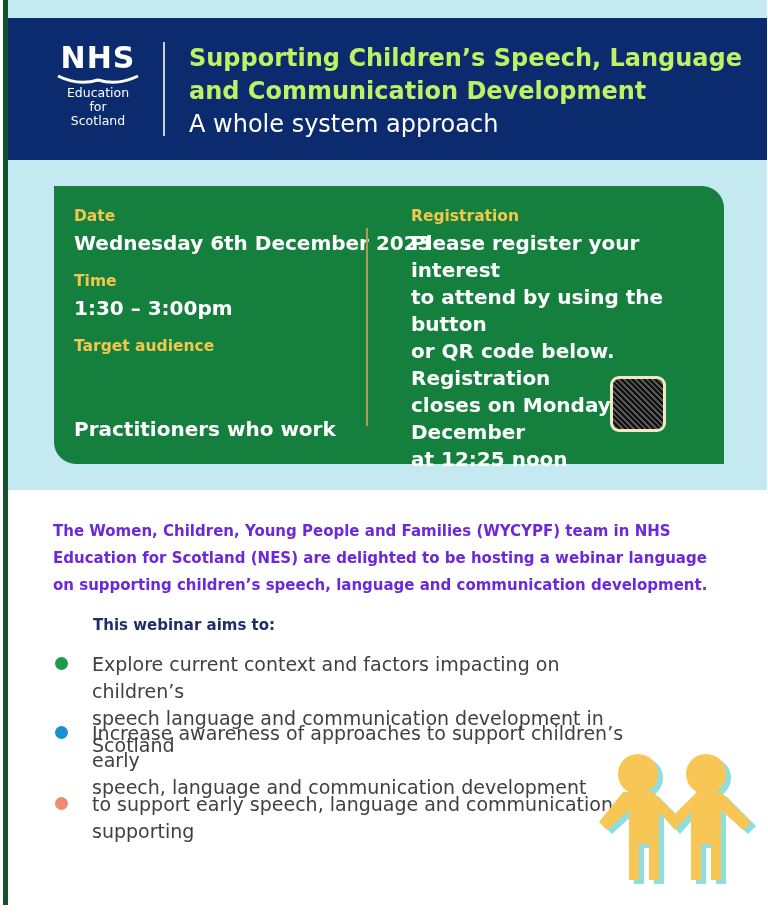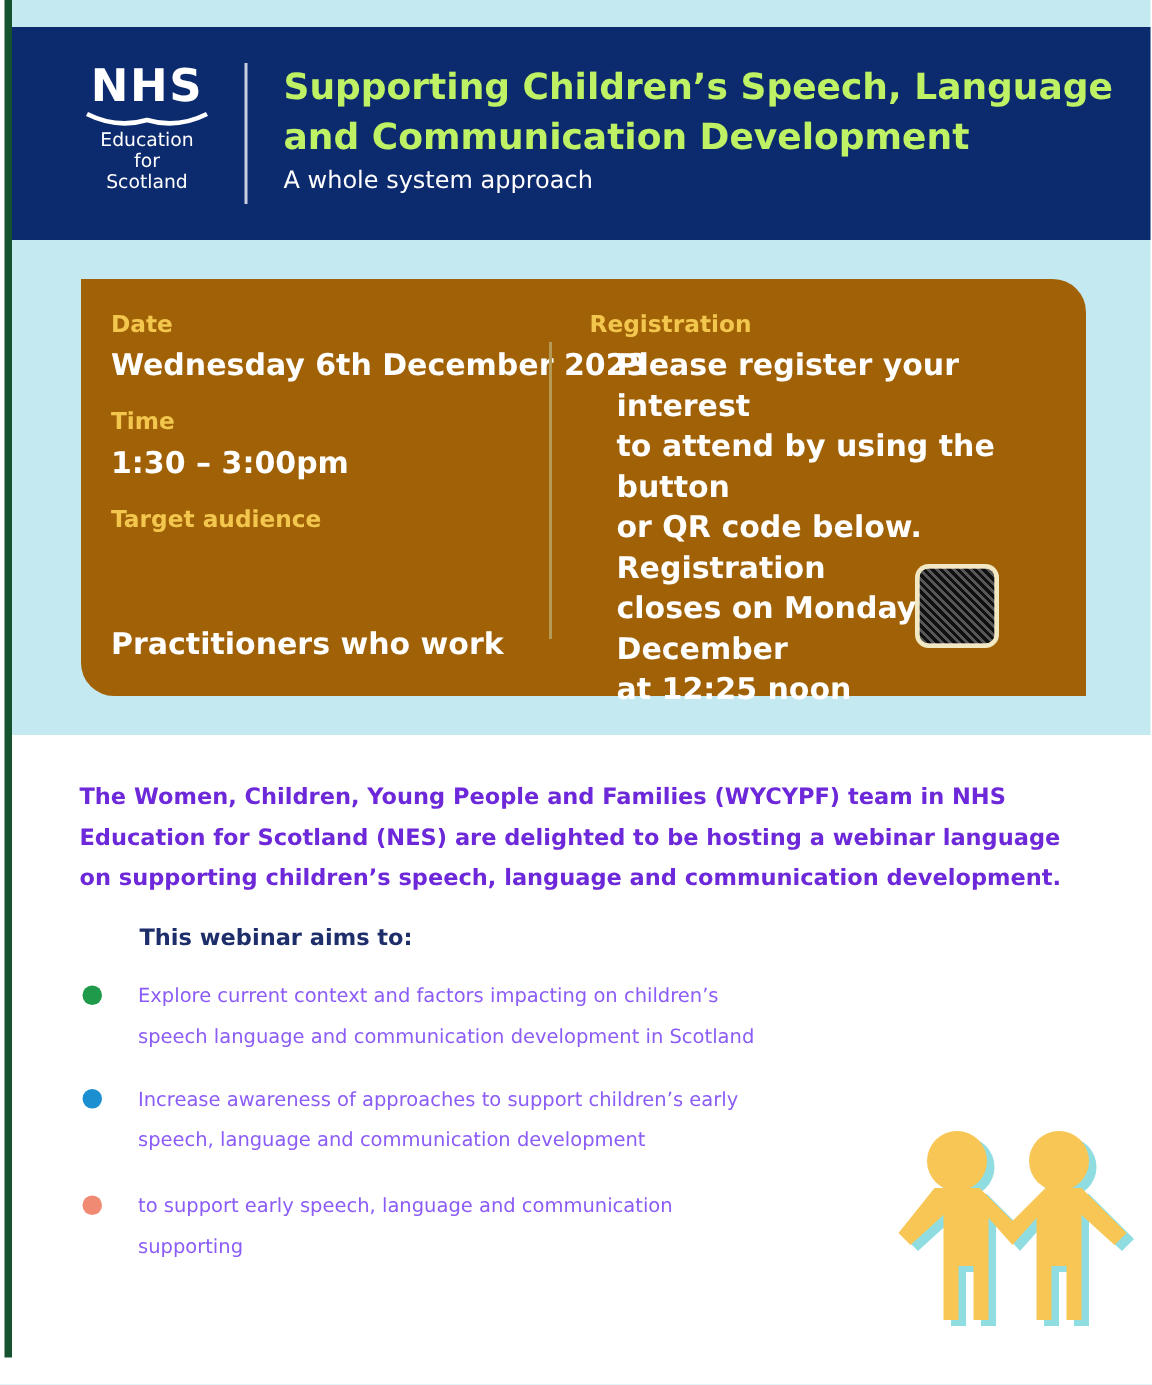--- a/index.html
+++ b/index.html
@@ -8,38 +8,38 @@
   .page { position:absolute; left:3px; top:0; width:759px; height:905px; background:#fff;
           border-left:5px solid #14532d; }
   .band { position:absolute; left:0; top:0; width:759px; height:490px; background:#c5e9f1; }
   .header { position:absolute; left:0; top:18px; width:759px; height:142px; background:#0c2a6e; }
   .logo { position:absolute; left:45px; top:24px; width:90px; color:#fff; text-align:center; }
   .logo .nhs { font-weight:bold; font-size:30px; letter-spacing:1px; line-height:32px; }
   .logo svg { display:block; margin:0 auto; }
   .logo .sub { font-size:12.5px; line-height:14px; }
   .vdiv { position:absolute; left:155px; top:24px; width:2px; height:94px; background:#c9cfe0; }
   .title { position:absolute; left:181px; top:24px; color:#bef264; font-weight:bold; font-size:24px; line-height:33px; }
-  .subtitle { position:absolute; left:181px; top:92px; color:#fff; font-size:16px;text-align:center; }
-  .card { position:absolute; left:46px; top:186px; width:670px; height:278px; background:#a16207;
+  .subtitle { position:absolute; left:181px; top:92px; color:#fff; font-size:24px;text-align:center; }
+  .card { position:absolute; left:46px; top:186px; width:670px; height:278px; background:#15803d;
           border-radius:0 22px 0 22px; }
   .lbl { position:absolute; color:#f3c74d; font-weight:bold; font-size:15.5px; }
   .val { position:absolute; color:#fff; font-weight:bold; font-size:20px; line-height:27px; }
   .cdiv { position:absolute; left:312px; top:42px; width:2px; height:198px; background:#b49a55; }
   .qr { position:absolute; left:556px; top:190px; width:56px; height:56px; border-radius:9px;
         background:#f2e8c4; padding:3px; box-sizing:border-box; }
   .qr-inner { width:100%; height:100%; border-radius:6px;
         background:
           repeating-linear-gradient(45deg,#222 0 2px,#bbb 2px 4px),
           #777; background-blend-mode:multiply; }
   .intro { position:absolute; left:45px; top:518px; width:680px; color:#6d28d9; font-weight:bold;
            font-size:15px; line-height:27px; }
   .aims-h { position:absolute; left:45px; top:616px; color:#1d2e6b; font-weight:bold; font-size:15px;margin-left:40px; }
   .aim { position:absolute; left:45px; width:560px; }
   .dot { position:absolute; left:2px; top:6px; width:13px; height:13px; border-radius:50%; }
-  .aim-text { position:absolute; left:39px; top:0; width:540px; color:#8b5cf6; font-size:13px; line-height:27px; }
+  .aim-text { position:absolute; left:39px; top:0; width:540px; color:#404040; font-size:19px; line-height:27px; }
   .kids { position:absolute; left:585px; top:752px; }
 </style>
 </head>
 <body>
 
 <div class="page">
   <div class="band"></div>
 
   <div class="header">
     <div class="logo">
@@ -64,21 +64,21 @@
     <div class="val" style="left:20px;top:44px;">Wednesday 6th December 2023</div>
     <div class="lbl" style="left:20px;top:86px;">Time</div>
     <div class="val" style="left:20px;top:109px;">1:30 – 3:00pm</div>
     <div class="lbl" style="left:20px;top:151px;">Target audience</div>
     <div class="val" style="left:20px;top:176px;white-space:pre;">
       <div>Practitioners who work</div>
       <div>with children, young people</div>
       <div> and families</div>
     </div>
     <div class="cdiv"></div>
-    <div class="lbl" style="left:339px;top:21px;">Registration</div>
+    <div class="lbl" style="left:357px;top:21px;">Registration</div>
     <div class="val" style="left:357px;top:44px;">
       <div>Please register your interest</div>
       <div>to attend by using the button</div>
       <div>or QR code below. Registration</div>
       <div>closes on Monday 4th December</div>
       <div>at 12:25 noon</div>
     </div>
     <div class="qr">
       <div class="qr-inner"></div>
     </div>

